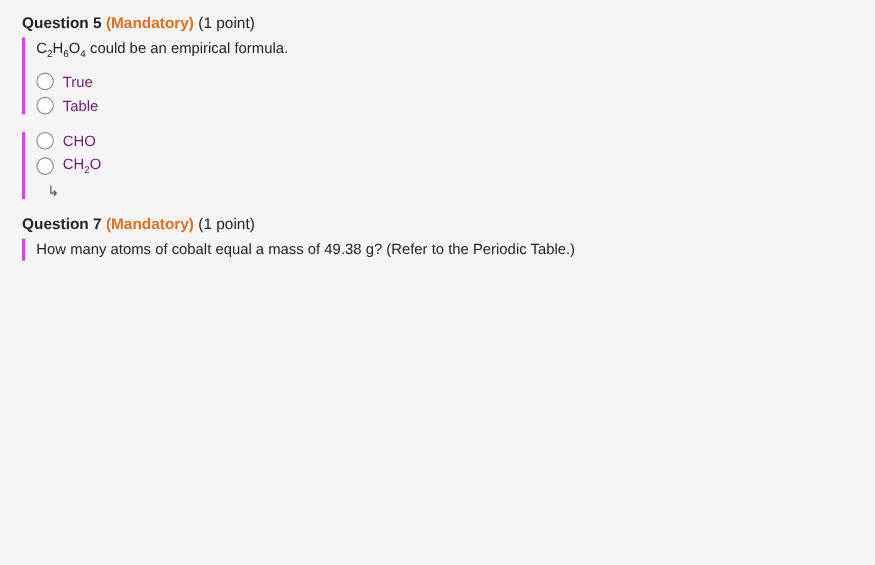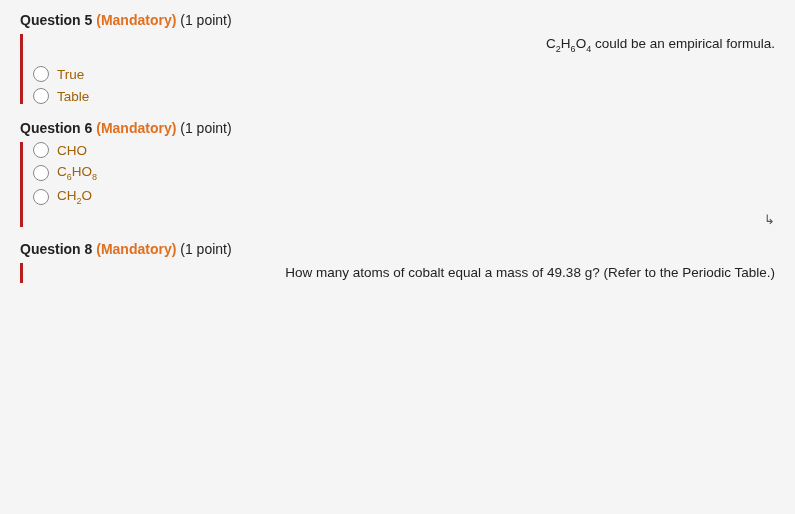--- a/index.html
+++ b/index.html
@@ -76,29 +76,28 @@
       border-radius: 50%;
       border: 1.5px solid #888;
       background: #fff;
       margin-right: 8px;
       flex-shrink: 0;
       display: inline-block;
     }
 
     .answer-label {
       font-size: 13.5px;
-      color: #a16207;
+      color: #701a75;
     }
 
     .section-with-bar {
       position: relative;
       padding-left: 10px;
-      border-left: 3px solid #b91c1c;
+      border-left: 3px solid #d946ef;
       margin-bottom: 10px;
-      text-align: right;
     }
 
     sub {
       font-size: 9px;
       vertical-align: sub;
     }
 
     .q5-block {
       margin-bottom: 16px;
     }
@@ -132,51 +131,42 @@
           <span class="answer-label">True</span>
         </div>
         <div class="answer-option">
           <span class="radio-circle"></span>
           <span class="answer-label">Table</span>
         </div>
       </div>
     </div>
 
     <div class="q6-block question-block">
-      <div class="question-header">
-        <span class="question-title-bold">Question 6</span>
-        <span class="question-title-orange"> (Mandatory)</span>
-        <span class="question-title-normal"> (1 point)</span>
-      </div>
       <div class="section-with-bar">
 
         <div class="answer-option">
           <span class="radio-circle"></span>
           <span class="answer-label">CHO</span>
         </div>
 
-        <div class="answer-option">
-          <span class="radio-circle"></span>
-          <span class="answer-label">C<sub>6</sub>HO<sub>8</sub></span>
-        </div>
 
         <div class="answer-option">
           <span class="radio-circle"></span>
           <span class="answer-label">CH<sub>2</sub>O</span>
         </div>
 
 
 
         <div style="margin-left: 10px; margin-top: 2px; font-size:13px; color:#555;">↳</div>
       </div>
     </div>
 
     <div class="q7-block question-block">
       <div class="question-header">
-        <span class="question-title-bold">Question 8</span>
+        <span class="question-title-bold">Question 7</span>
         <span class="question-title-orange"> (Mandatory)</span>
         <span class="question-title-normal"> (1 point)</span>
       </div>
       <div class="section-with-bar">
         <div class="question-text">
           How many atoms of cobalt equal a mass of 49.38 g? (Refer to the Periodic Table.)
         </div>
       </div>
     </div>
 

